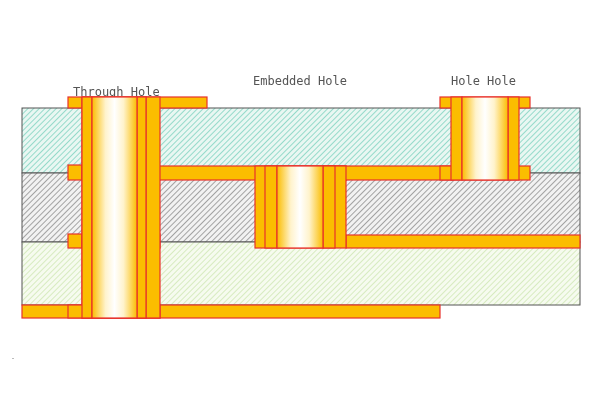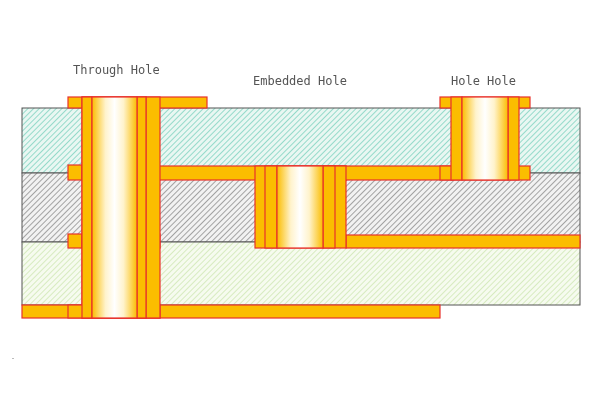--- a/index.html
+++ b/index.html
@@ -1,18 +1,18 @@
 <!DOCTYPE html>
 <html><head>
 <meta charset="utf-8">
 <style>
   html, body { margin: 0; padding: 0; background: #ffffff; }
   body { width: 600px; height: 402px; position: relative; overflow: hidden; font-family: "DejaVu Serif", "Liberation Serif", serif; }
   .label { position: absolute; font-family: "DejaVu Sans Mono", "Liberation Mono", monospace; font-size: 12px; color: #555555; white-space: nowrap; }
-  #lbl-through { left: 73px; top: 63px; }
+  #lbl-through { left: 73px; top: 85px; }
   #lbl-embedded { left: 253px; top: 74px; }
   #lbl-blind { left: 451px; top: 74px; }
   svg { position: absolute; left: 0; top: 0; }
   .dot { position: absolute; left: 12px; top: 358px; width: 2px; height: 1px; background: #bbbbbb; }
 </style>
 </head>
 <body>
 
 <div class="label" id="lbl-through">Through Hole</div>
 <div class="label" id="lbl-embedded">Embedded Hole</div>

